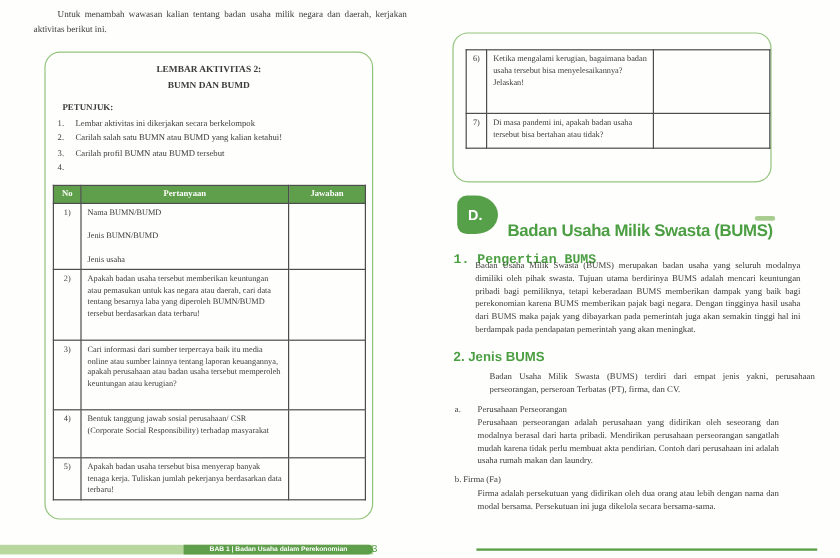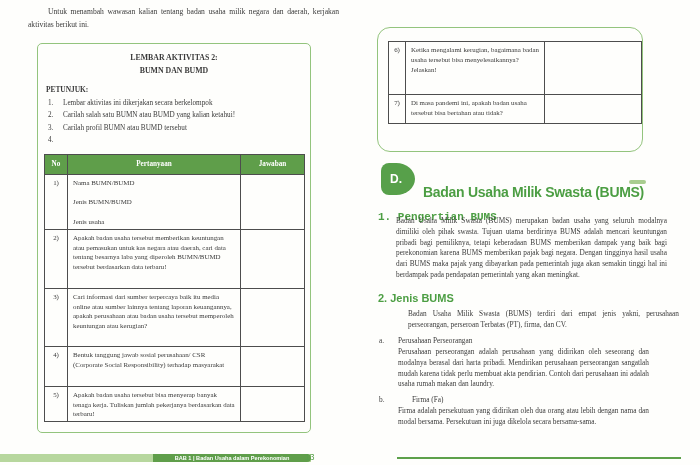--- a/index.html
+++ b/index.html
@@ -10,38 +10,38 @@
     font-family:"Liberation Serif","DejaVu Serif",serif;
     color:#3b3b3b;
   }
   
   .intro {
     position:absolute; left:28px; top:6px; width:311px;
     font-size:7.6px; line-height:12.5px; text-align:justify; text-indent:20px;
   }
   .activity-box {
     position:absolute; left:37px; top:43px; width:274px; height:390px;
-    border:1.5px solid #93c47d; border-radius:5px;
+    border:1.5px solid #93c47d; border-radius:13px;
     padding:7px 6px 0 6px; overflow:hidden; background:#fefefc;
   }
   .act-title { text-align:center; font-weight:bold; font-size:7.8px; line-height:13px; }
-  .petunjuk { font-weight:bold; font-size:7.4px; margin:8px 0 3px 2px; }
+  .petunjuk { font-weight:bold; font-size:7.4px; margin:8px 0 3px 8px; }
   .instr { display:flex; font-size:7.2px; line-height:12.3px; padding-left:4px; }
   .instr .inum { width:15px; flex:0 0 15px; }
   table.qtable {
     width:260px; margin:8px auto 0 auto;
     border-collapse:collapse; table-layout:fixed;
   }
   table.qtable th, table.qtable td {
     border:1px solid #4d4d4d; vertical-align:top;
     font-size:6.9px; line-height:9.6px;
   }
   table.qtable th {
     background:#5f9e4a; color:#ffffff; font-weight:bold;
-    font-size:7.2px; height:20px; text-align:center; vertical-align:middle;
+    font-size:7.2px; height:15px; text-align:center; vertical-align:middle;
   }
   td.no-cell { text-align:center; padding-top:3px; }
   td.q-cell { padding:3px 4px 2px 5px; white-space:pre-line; text-align:left; }
   col.c-no { width:23px; } col.c-q { width:173px; } col.c-a { width:64px; }
   
   .footer-band { position:absolute; left:0; top:454px; width:311px; height:8px; background:#b7d79e; }
   .footer-pill {
     position:absolute; left:153px; top:454px; width:158px; height:8px;
     background:#5f9e4a; border-radius:0 4px 4px 0;
     display:flex; align-items:center; justify-content:center;
@@ -219,19 +219,19 @@
     <p class="bodytext" style="top:216px;">Badan Usaha Milik Swasta (BUMS) merupakan badan usaha yang seluruh modalnya dimiliki oleh pihak swasta. Tujuan utama berdirinya BUMS adalah mencari keuntungan pribadi bagi pemiliknya, tetapi keberadaan BUMS memberikan dampak yang baik bagi perekonomian karena BUMS memberikan pajak bagi negara. Dengan tingginya hasil usaha dari BUMS maka pajak yang dibayarkan pada pemerintah juga akan semakin tinggi hal ini berdampak pada pendapatan pemerintah yang akan meningkat.</p>
 
     <h3 class="subhead" style="top:292px;">2. Jenis BUMS</h3>
     <p class="bodytext" style="top:309px;margin-left:12px;">Badan Usaha Milik Swasta (BUMS) terdiri dari empat jenis yakni, perusahaan perseorangan, perseroan Terbatas (PT), firma, dan CV.</p>
 
     <span class="list-marker" style="top:336px;">a.</span>
     <span class="list-item-title" style="left:398px; top:336px;text-align:center;">Perusahaan Perseorangan</span>
     <p class="list-body" style="top:347px;">Perusahaan perseorangan adalah perusahaan yang didirikan oleh seseorang dan modalnya berasal dari harta pribadi. Mendirikan perusahaan perseorangan sangatlah mudah karena tidak perlu membuat akta pendirian. Contoh dari perusahaan ini adalah usaha rumah makan dan laundry.</p>
 
     <span class="list-marker" style="top:395px;">b.</span>
-    <span class="list-item-title" style="left:412px; top:395px;">Firma (Fa)</span>
+    <span class="list-item-title" style="left:386px; top:395px;">Firma (Fa)</span>
     <p class="list-body" style="top:406px;">Firma adalah persekutuan yang didirikan oleh dua orang atau lebih dengan nama dan modal bersama. Persekutuan ini juga dikelola secara bersama-sama.</p>
 
     <div class="right-footer-line"></div>
   </div>
 
 </div>
 
 </body></html>

